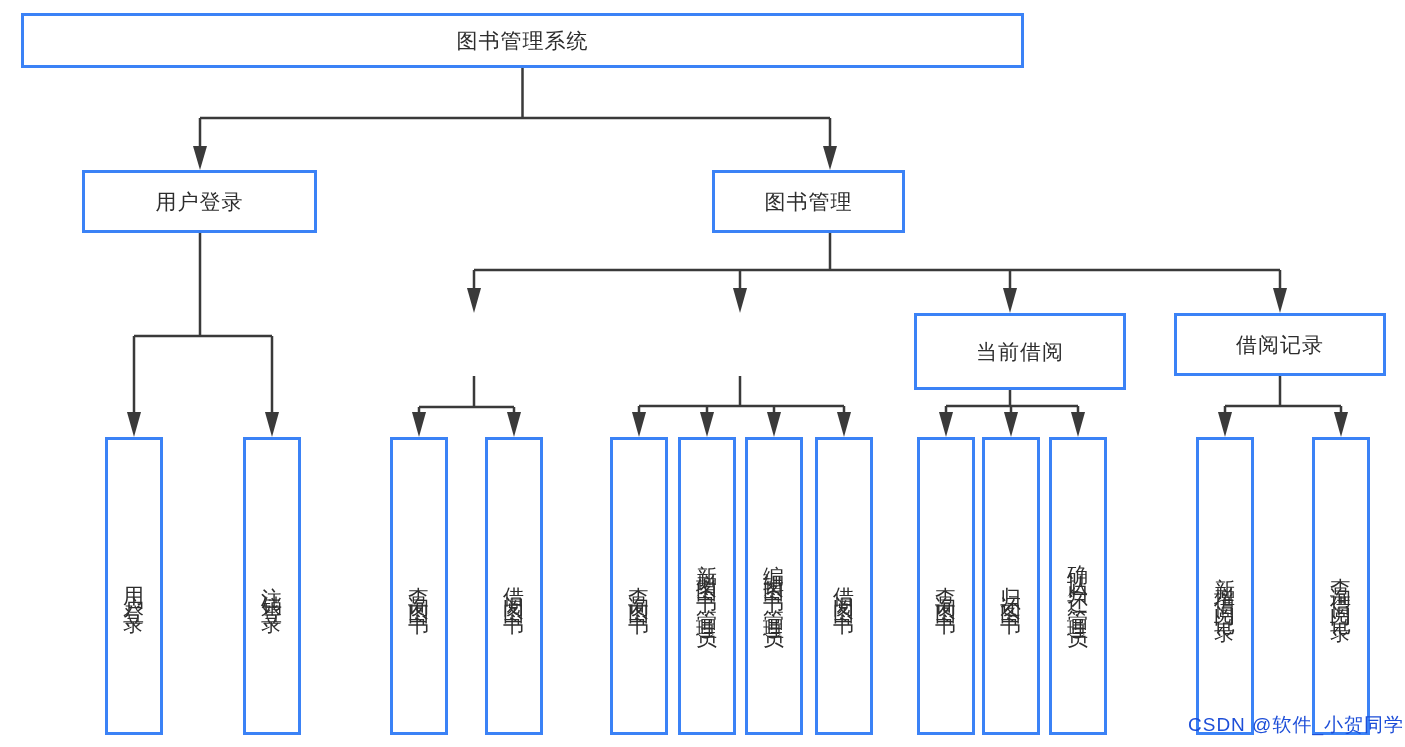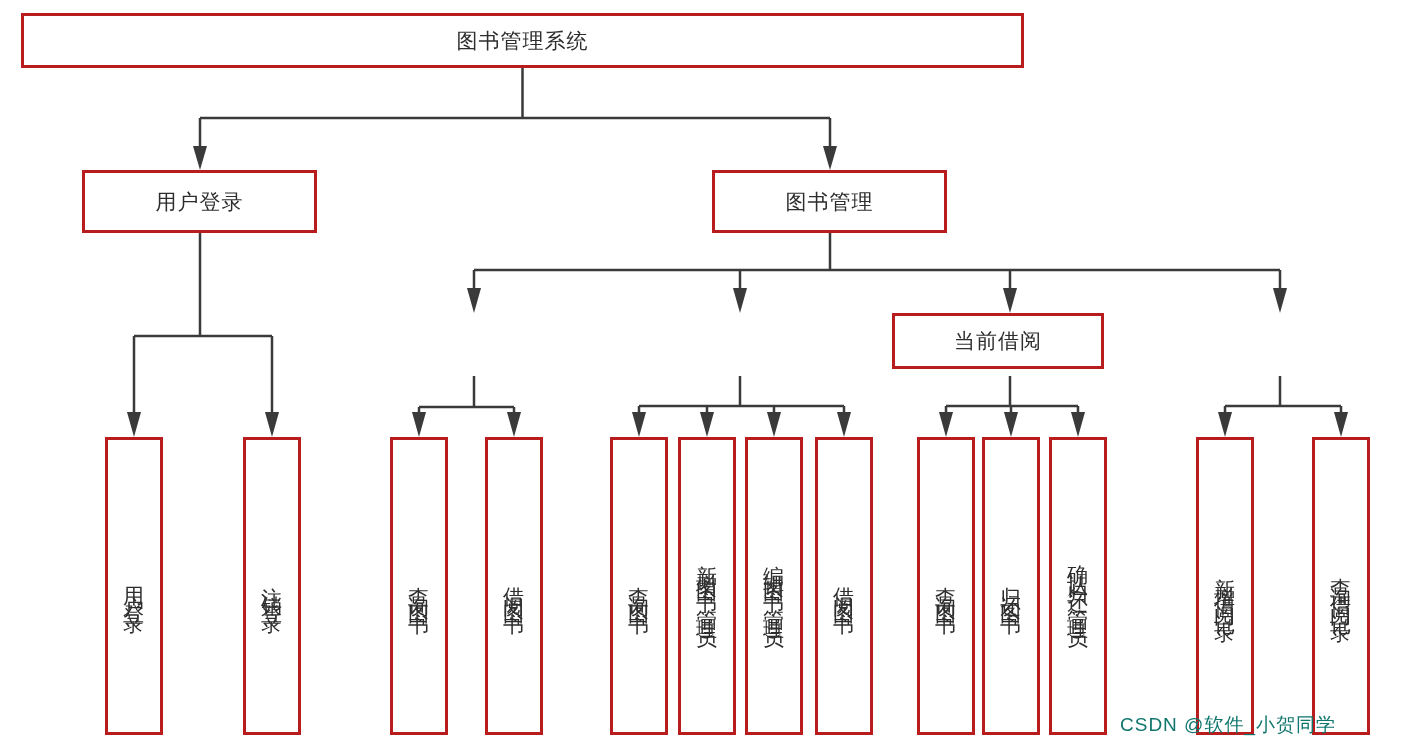--- a/index.html
+++ b/index.html
@@ -14,45 +14,45 @@
   }
   #connectors {
     position: absolute;
     left: 0; top: 0;
     width: 1405px; height: 747px;
     z-index: 0;
   }
   .node {
     position: absolute;
     background: #ffffff;
-    border: 3px solid #b91c1c;
+    border: 3px solid #3b82f6;
     color: #2d2d2d;
     display: flex;
     align-items: center;
     justify-content: center;
     z-index: 1;
     font-size: 21px;
     letter-spacing: 1px;
     text-align: center;
   }
   .vnode {
     writing-mode: vertical-rl;
     text-orientation: mixed;
     letter-spacing: 9px;
     font-size: 21px;
     line-height: 1;
     padding-top: 4px;
   }
   #watermark {
     position: absolute;
-    left: 1120px;
+    left: 1188px;
     top: 712px;
     z-index: 2;
     font-size: 19px;
-    color: #0f766e;
+    color: #1d4ed8;
     letter-spacing: 1px;
     white-space: nowrap;
   }
   .stroke { stroke: #3a3a3a; stroke-width: 2.5; fill: none; }
   .arrow { fill: #3a3a3a; stroke: none; }
 </style>
 </head>
 <body>
 
 <div id="canvas">
@@ -96,23 +96,24 @@
     <g>
       <path class="stroke" d="M1280 376 V406 M1225 406 H1341 M1225 406 V414 M1341 406 V414"></path>
       <polygon class="arrow" points="1225,437 1218,412 1232,412"></polygon>
       <polygon class="arrow" points="1341,437 1334,412 1348,412"></polygon>
     </g>
   </svg>
 
   <div class="node" style="left:21px; top:13px; width:1003px; height:55px;">图书管理系统</div>
 
   <div class="node" style="left:82px; top:170px; width:235px; height:63px;">用户登录</div>
-  <div class="node" style="left:712px; top:170px; width:235px; height:63px;">图书管理</div>
+  <div class="node" style="left:712px; top:170px; width:193px; height:63px;">图书管理</div>
 
-  <div class="node" style="left:892px; top:313px; width:212px; height:56px;">当前借阅</div>
+  <div class="node" style="left:914px; top:313px; width:212px; height:77px;">当前借阅</div>
+  <div class="node" style="left:1174px; top:313px; width:212px; height:63px;">借阅记录</div>
 
   <div class="node vnode" style="left:105px; top:437px; width:58px; height:298px;">用户登录</div>
   <div class="node vnode" style="left:243px; top:437px; width:58px; height:298px;">注销登录</div>
 
   <div class="node vnode" style="left:390px; top:437px; width:58px; height:298px;">查询图书</div>
   <div class="node vnode" style="left:485px; top:437px; width:58px; height:298px;">借阅图书</div>
 
   <div class="node vnode" style="left:610px; top:437px; width:58px; height:298px;">查询图书</div>
   <div class="node vnode" style="left:678px; top:437px; width:58px; height:298px;">新增图书（管理员）</div>
   <div class="node vnode" style="left:745px; top:437px; width:58px; height:298px;">编辑图书（管理员）</div>

